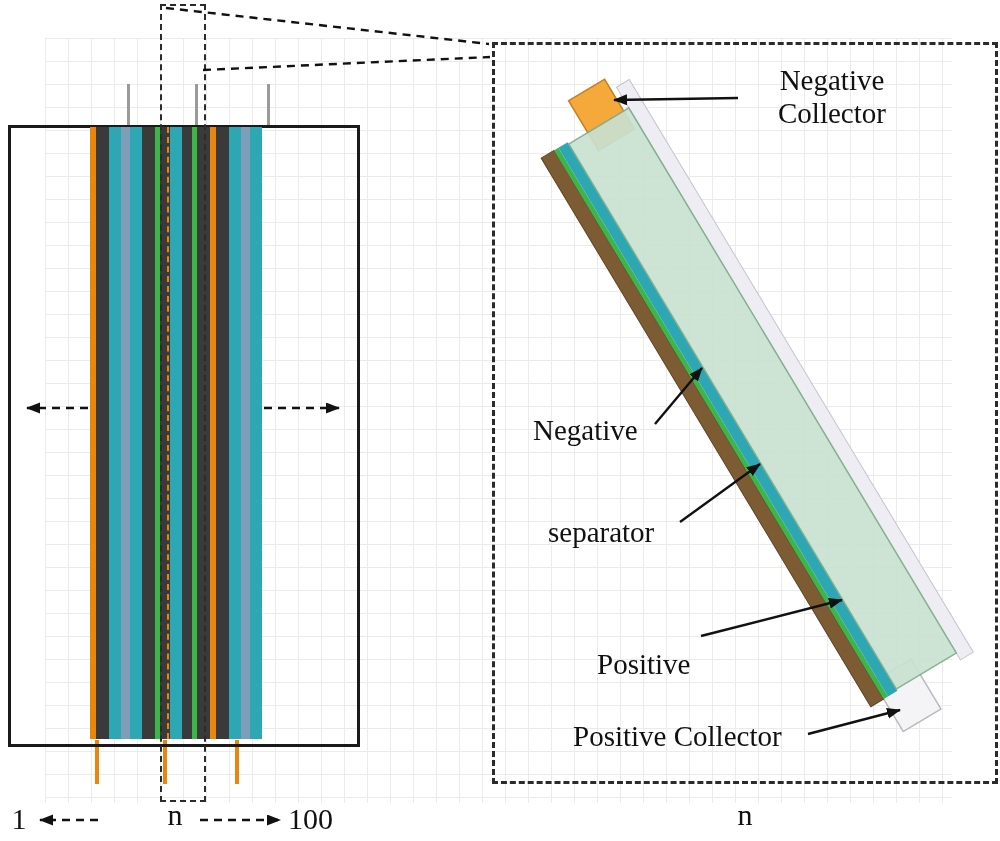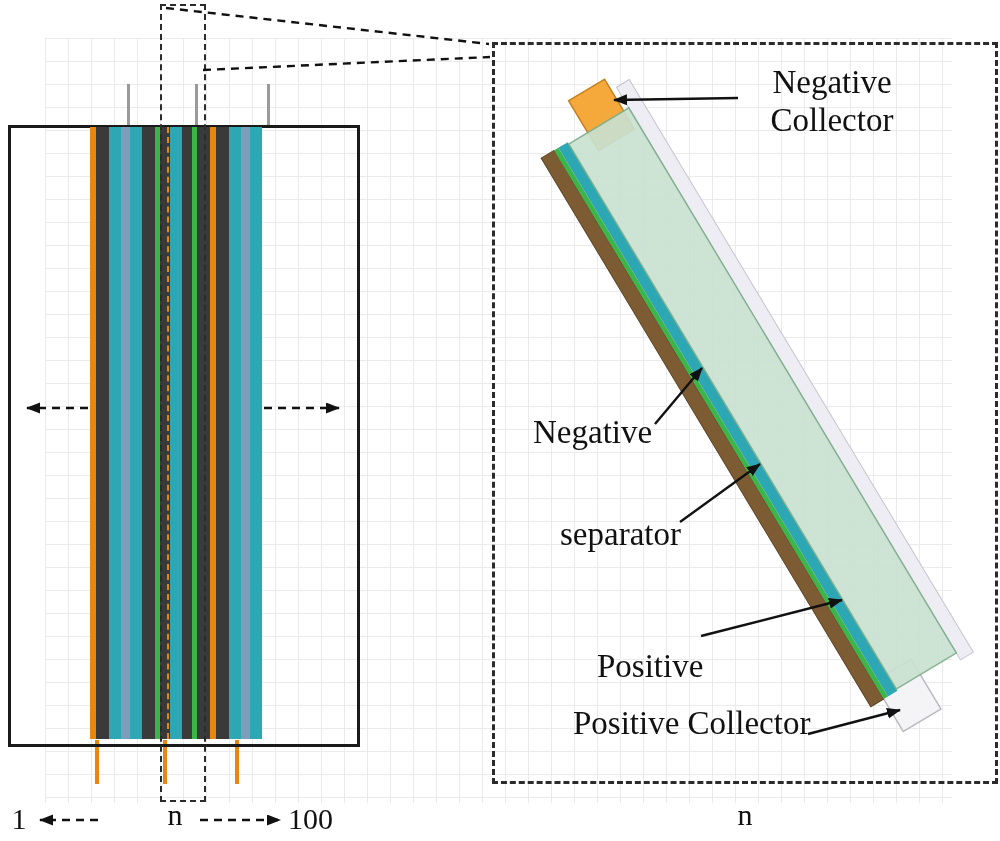--- a/index.html
+++ b/index.html
@@ -26,21 +26,21 @@
   .zoom-box{position:absolute;left:160px;top:4px;width:42px;height:794px;
             border:2px dashed #2b2b2b;z-index:5;}
 
   .panel{position:absolute;left:492px;top:42px;width:500px;height:736px;
          border:3px dashed #2b2b2b;z-index:2;}
 
   svg.overlay{position:absolute;left:0;top:0;z-index:6;}
   line.dash{stroke:#111;stroke-width:2.4;stroke-dasharray:8 6;}
   line.solid{stroke:#111;stroke-width:2.4;}
 
-  .lbl{position:absolute;z-index:8;font-size:33px;line-height:1.15;white-space:nowrap;}
+  .lbl{position:absolute;z-index:8;font-size:29px;line-height:1.15;white-space:nowrap;}
   .lbl.center{text-align:center;}
   .lbl.pre{white-space:pre-line;}
   .num{font-size:30px;text-align:right;}
 </style>
 </head>
 <body>
 
 <div id="canvas">
 
   <div class="grid"></div>
@@ -114,18 +114,18 @@
     <line class="solid" x1="808" y1="734" x2="900" y2="710" marker-end="url(#arrowhead)"></line>
   </svg>
 
   <div class="lbl num center" style="left:2px;top:802px;width:34px">1</div>
   <div class="lbl num center" style="left:158px;top:798px;width:34px">n</div>
   <div class="lbl num" style="left:288px;top:802px">100</div>
 
   <div class="lbl pre center" style="left:742px;top:64px;width:180px">Negative
 Collector</div>
   <div class="lbl" style="left:533px;top:414px">Negative</div>
-  <div class="lbl" style="left:560px;top:516px">separator</div>
+  <div class="lbl" style="left:548px;top:516px">separator</div>
   <div class="lbl" style="left:597px;top:648px">Positive</div>
-  <div class="lbl" style="left:573px;top:705px">Positive Collector</div>
+  <div class="lbl" style="left:573px;top:720px">Positive Collector</div>
   <div class="lbl num center" style="left:725px;top:798px;width:40px">n</div>
 
 </div>
 
 </body></html>

